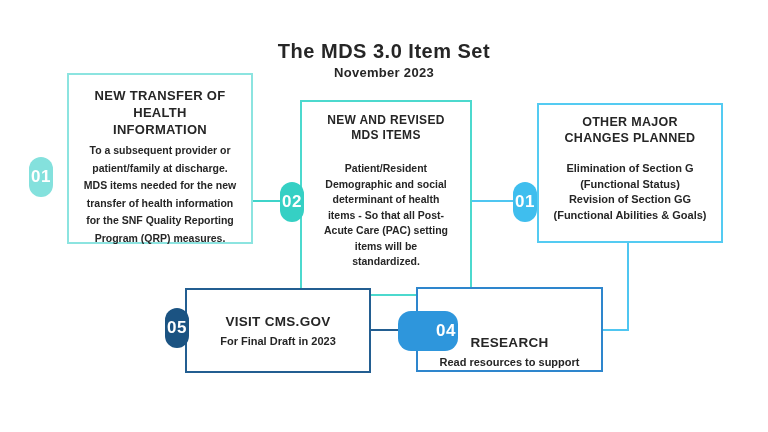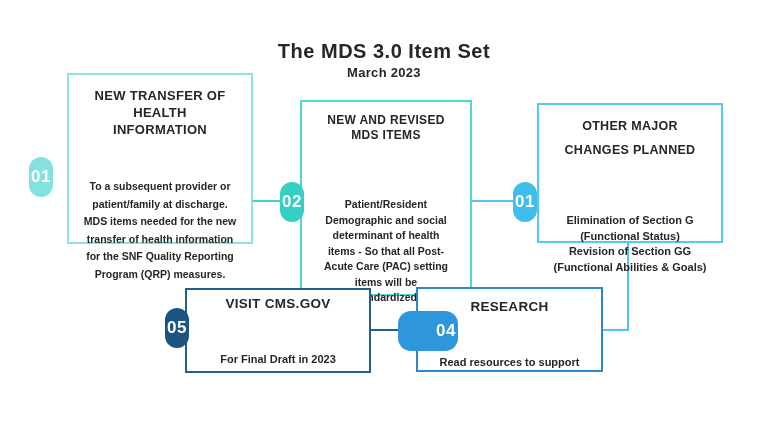--- a/index.html
+++ b/index.html
@@ -11,32 +11,32 @@
     position:absolute;top:40px;left:0;width:768px;text-align:center;
     font-size:20px;font-weight:bold;color:var(--text,#262626);letter-spacing:.5px;
   }
   .hdr-sub{
     position:absolute;top:65px;left:0;width:768px;text-align:center;
     font-size:13px;font-weight:bold;color:var(--text,#262626);letter-spacing:.3px;
   }
   .box{
     position:absolute;background:#fff;box-sizing:border-box;
     display:flex;flex-direction:column;align-items:center;text-align:center;
-    color:var(--text,#262626);z-index:1;gap:36px;
+    color:var(--text,#262626);z-index:1;
   }
   .box-title{font-weight:bold;white-space:pre-line;letter-spacing:.3px;}
   .box-body{font-weight:bold;white-space:pre-line;}
   .box1{left:67px;top:73px;width:186px;height:171px;border:2px solid var(--step1-border);padding-top:12px;}
   .box1 .box-title{font-size:13px;line-height:17px;}
   .box1 .box-body{font-size:10.5px;line-height:17.5px;margin-top:4px;}
   .box2{left:300px;top:100px;width:172px;height:196px;border:2px solid var(--step2-border);padding-top:11px;}
   .box2 .box-title{font-size:12px;line-height:15px;}
   .box2 .box-body{font-size:10.5px;line-height:15.5px;margin-top:18px;}
   .box3{left:537px;top:103px;width:186px;height:140px;border:2px solid var(--step3-border);padding-top:9px;}
-  .box3 .box-title{font-size:12.5px;line-height:24px;}
+  .box3 .box-title{font-size:12.5px;line-height:16px;}
   .box3 .box-body{font-size:11px;line-height:15.5px;margin-top:15px;}
   .box4{left:416px;top:287px;width:187px;height:85px;border:2px solid var(--step4-border);justify-content:flex-end;}
   .box5{left:185px;top:288px;width:186px;height:85px;border:2px solid var(--step5-border);justify-content:center;}
   .box4 .box-title,.box5 .box-title{font-size:13.5px;line-height:18px;}
   .box4 .box-body,.box5 .box-body{font-size:11px;line-height:16px;margin-top:2px;}
   .badge{
     position:absolute;width:24px;height:40px;border-radius:13px;z-index:3;
     display:flex;align-items:center;justify-content:center;
     color:#fff;font-weight:bold;font-size:17px;letter-spacing:.5px;
   }
@@ -51,21 +51,21 @@
   .conn-3-4-v{left:627px;top:243px;width:2px;height:88px;background:var(--connector-sky);}
   .conn-3-4-h{left:602px;top:329px;width:27px;height:2px;background:var(--connector-sky);}
   .conn-5-4{left:370px;top:329px;width:30px;height:2px;background:var(--connector-navy);}
 </style>
 </head>
 <body>
 
 <div class="canvas">
 
   <div class="hdr-title">The MDS 3.0 Item Set</div>
-  <div class="hdr-sub">March 2023</div>
+  <div class="hdr-sub">November 2023</div>
 
   <div class="conn conn-1-2"></div>
   <div class="conn conn-2-3"></div>
   <div class="conn conn-3-4-v"></div>
   <div class="conn conn-3-4-h"></div>
   <div class="conn conn-5-4"></div>
 
   <div class="box box1">
     <div class="box-title">NEW TRANSFER OF
 HEALTH

